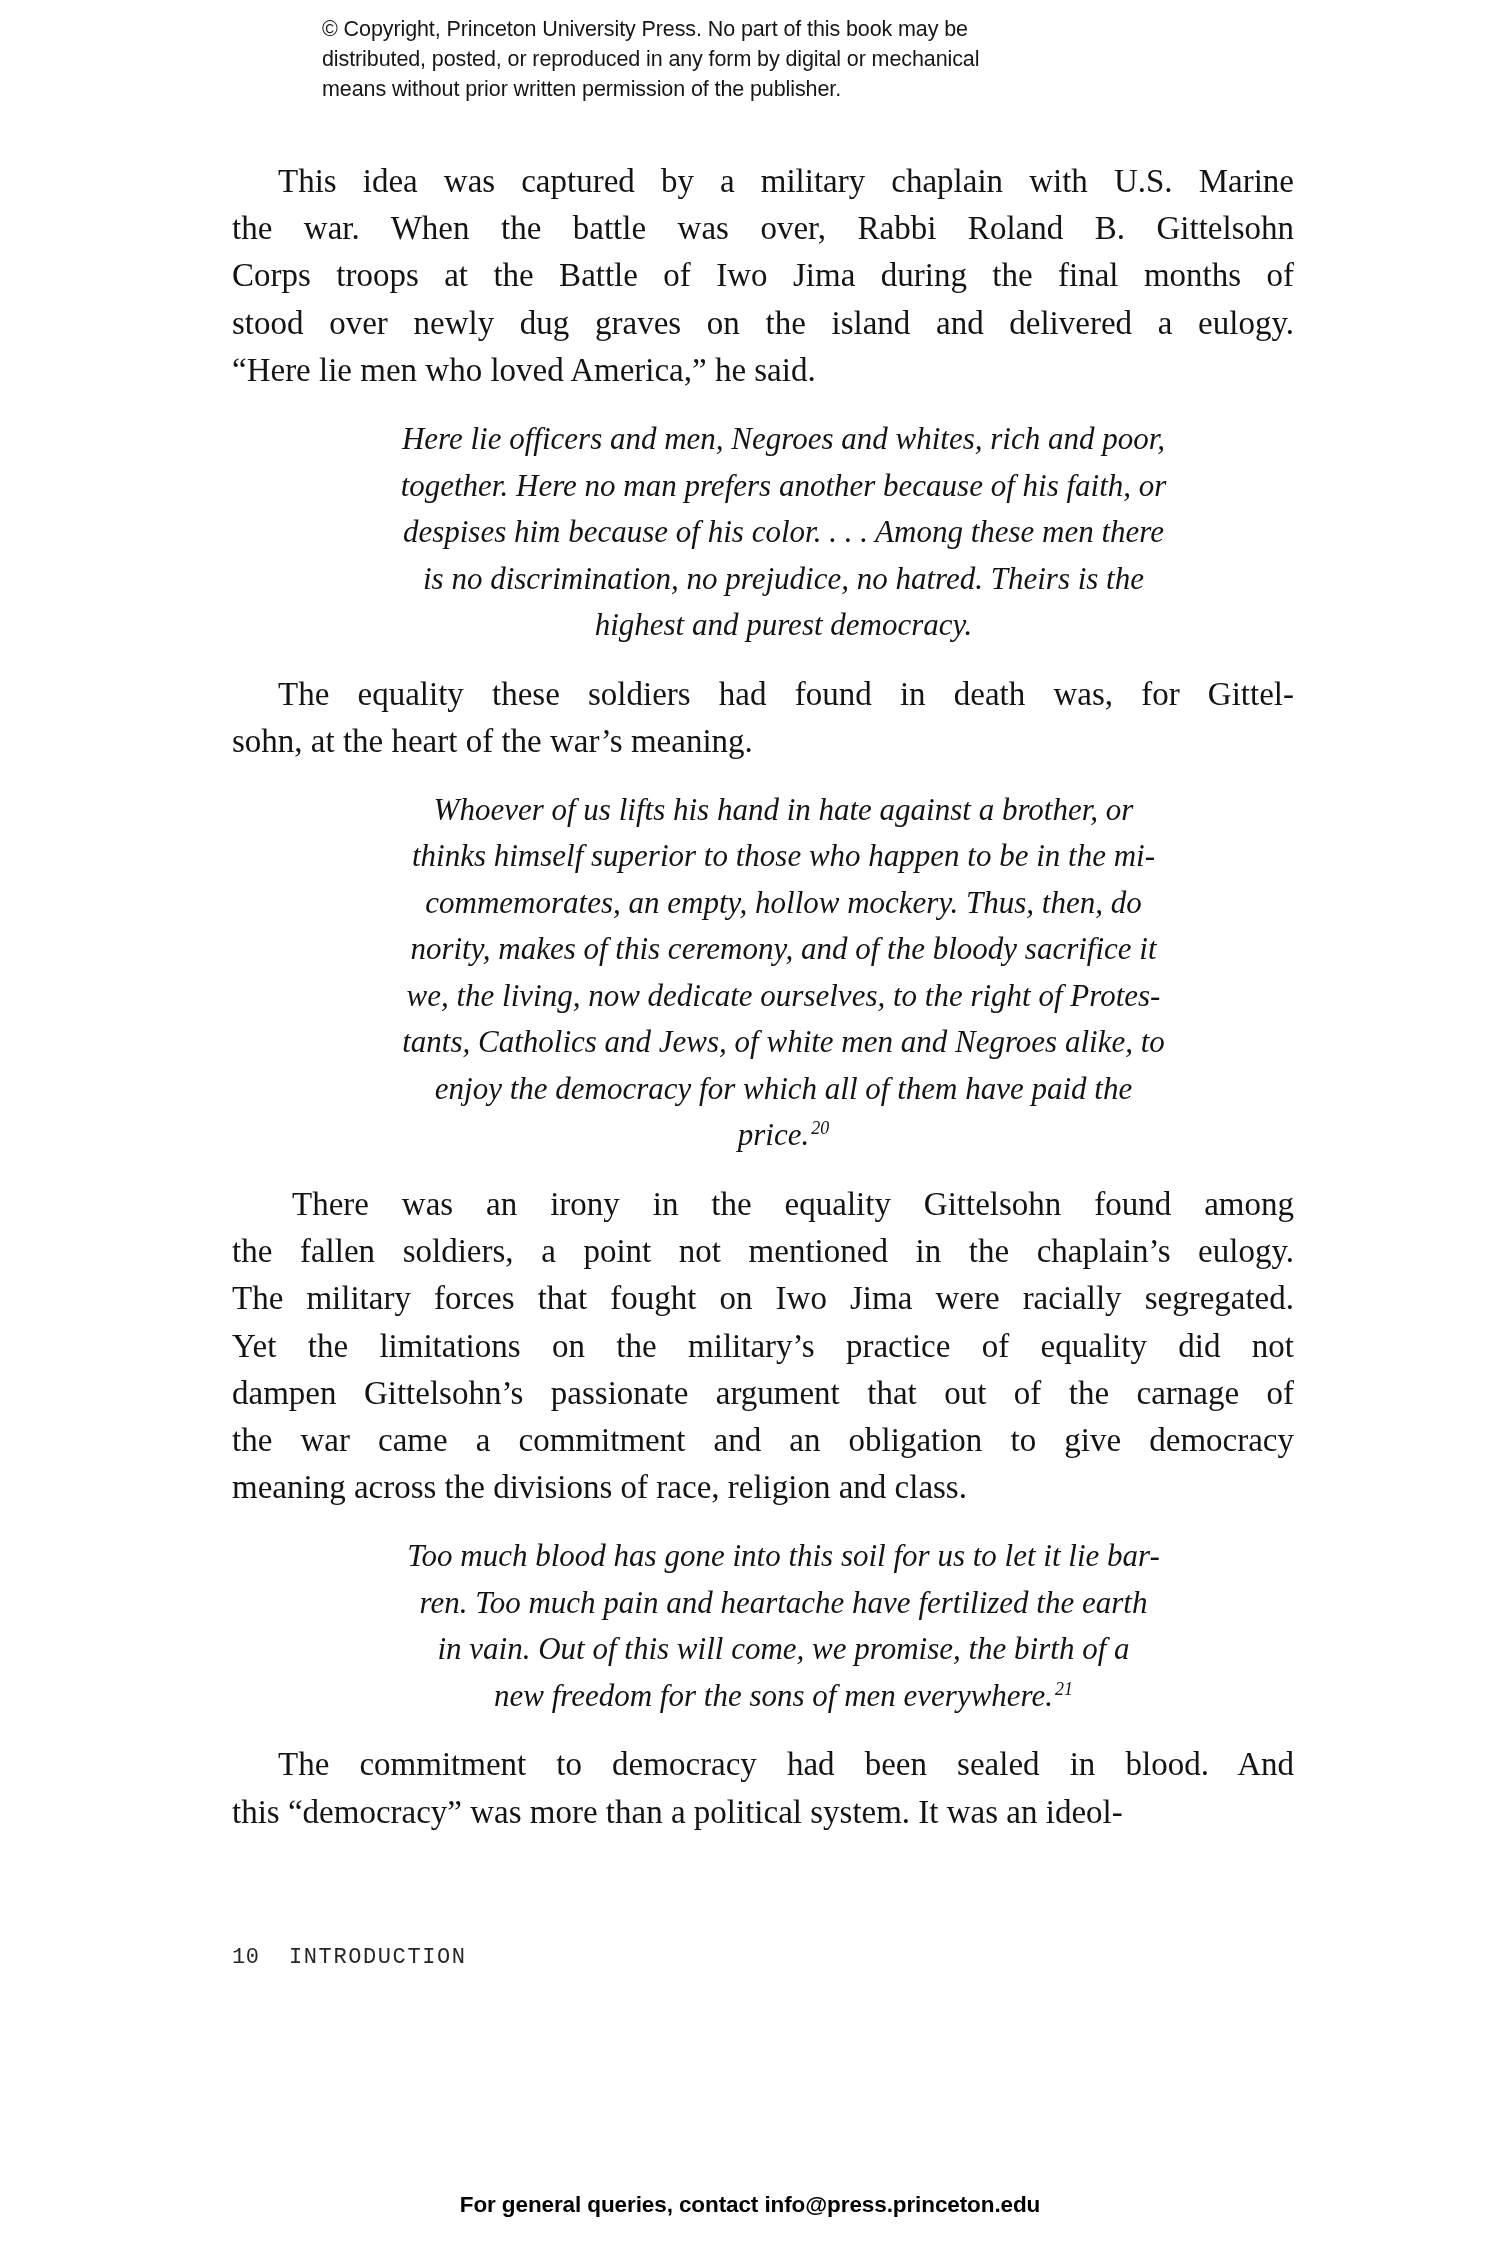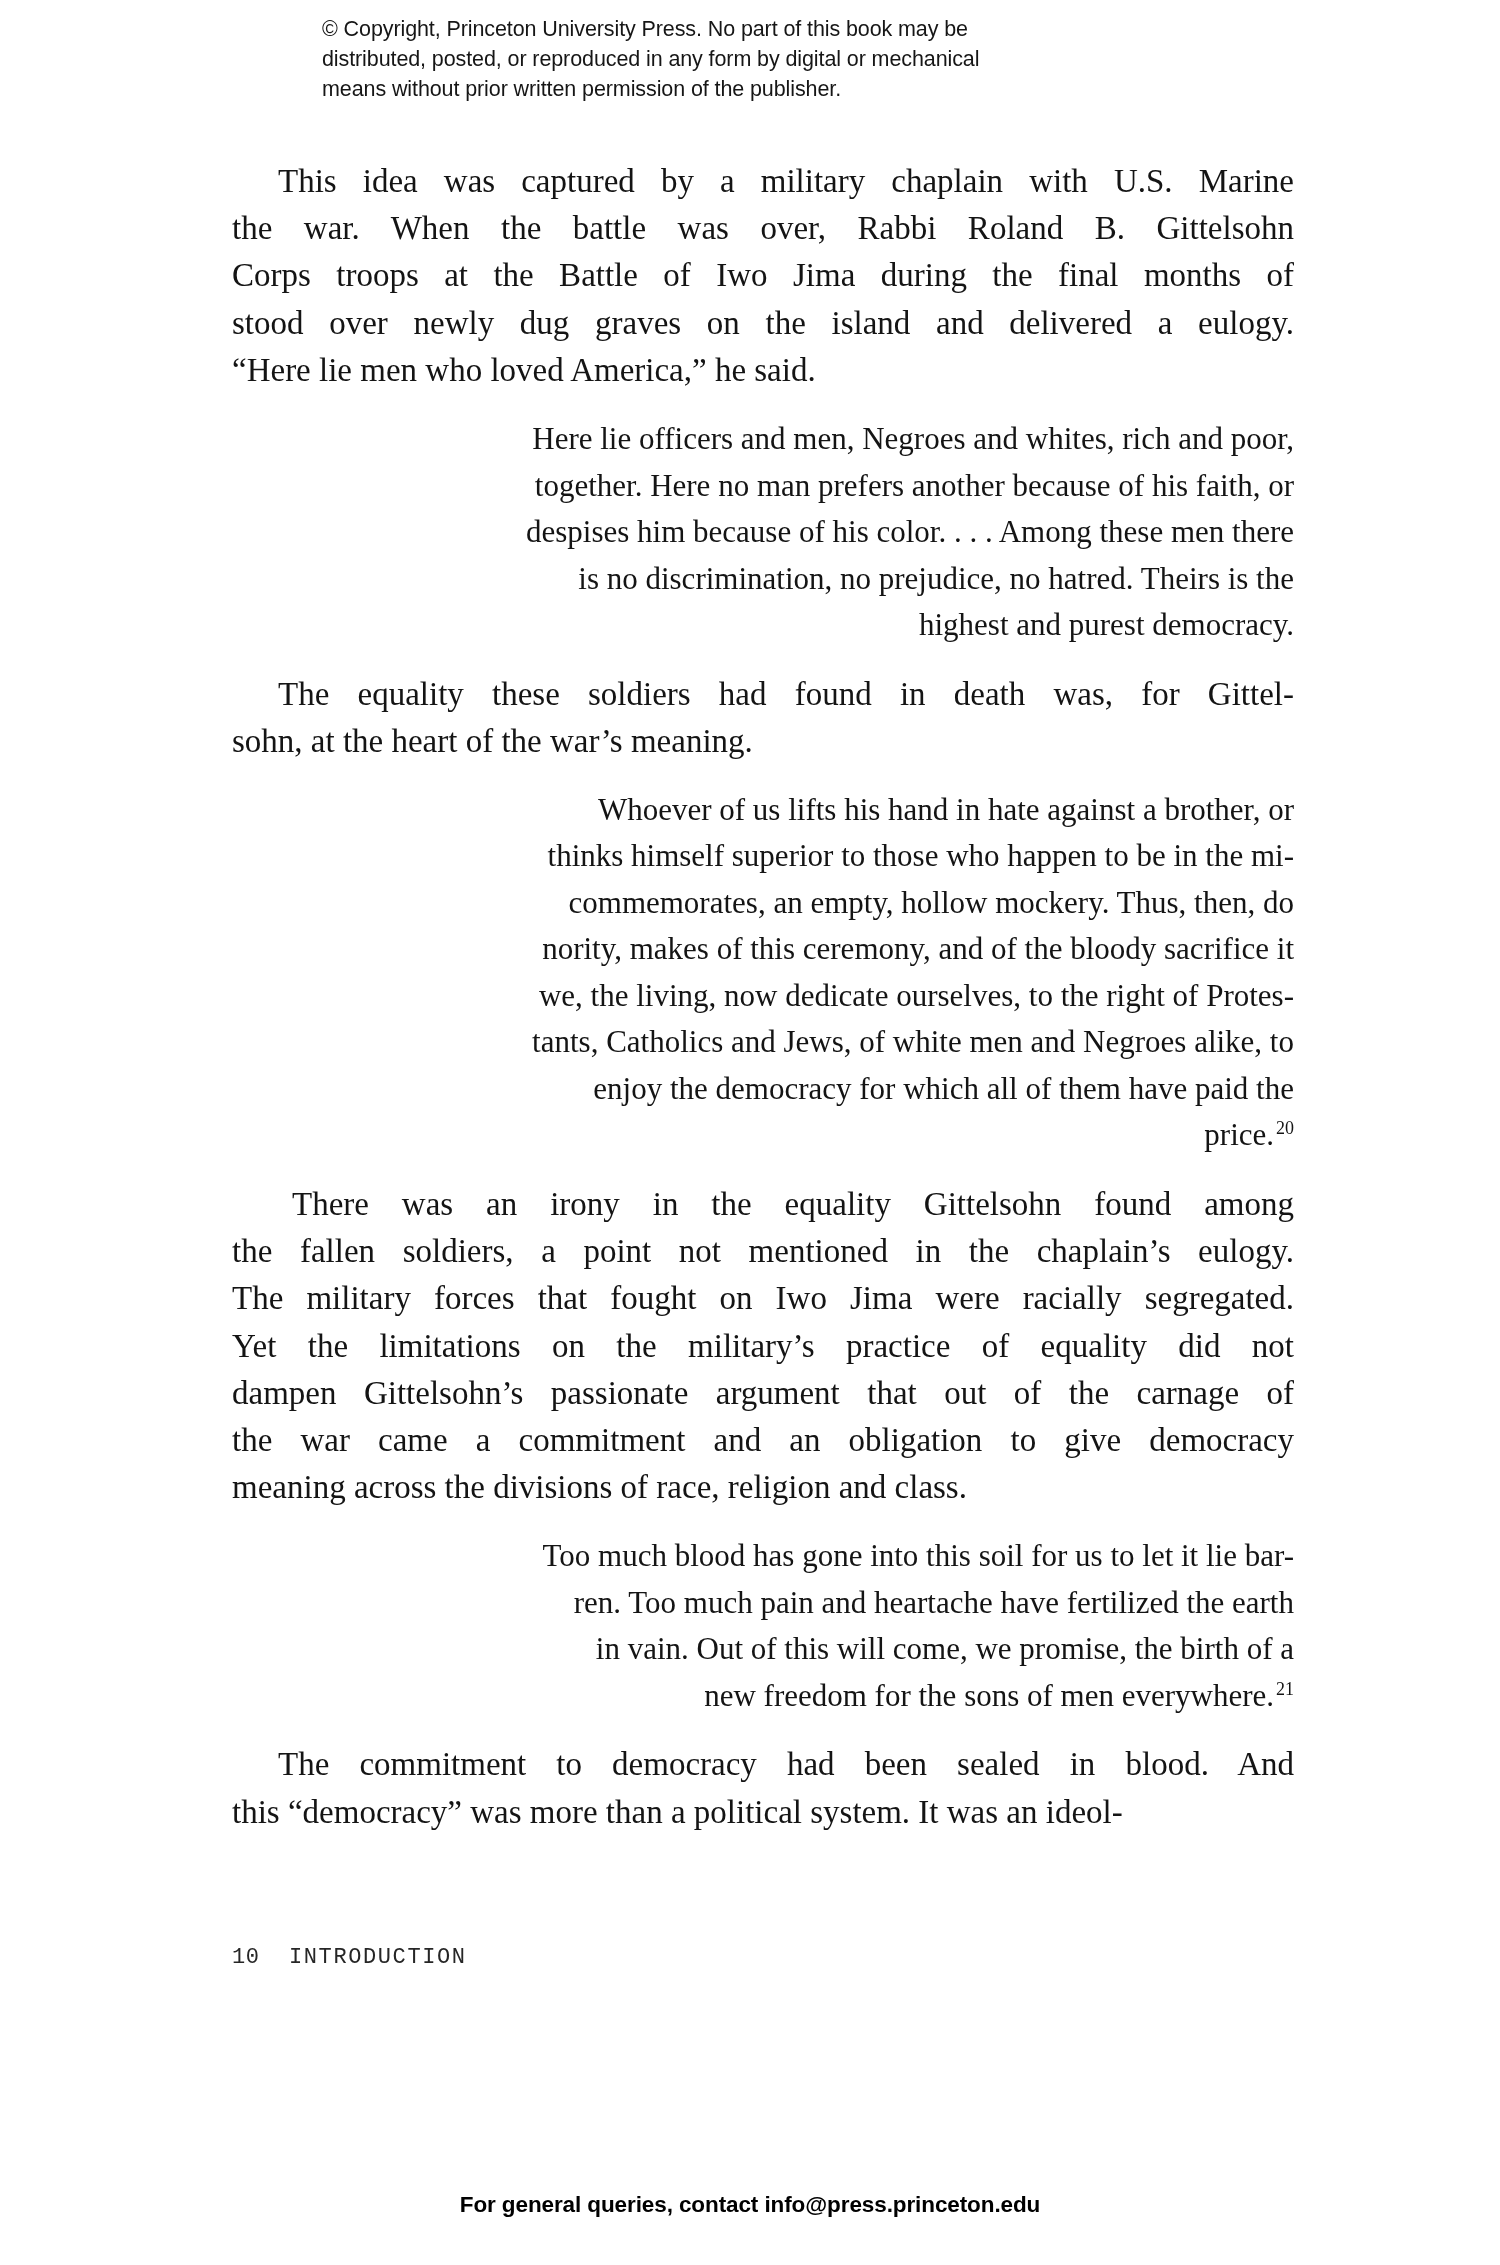--- a/index.html
+++ b/index.html
@@ -66,21 +66,22 @@
   .lead-indent-wide { display: inline-block; width: 60px; }
 
   
   .quote {
     font-family: "Liberation Serif", "DejaVu Serif", serif;
     font-size: 31px;
     line-height: 46.5px;
     color: #141414;
     margin: 0;
     padding-left: 41px;
-    text-align: right;
+    text-align: center;
+    font-style: italic;
   }
   .quote .ql {
     display: block;
     white-space: nowrap;
   }
 
   sup.fn {
     font-size: 0.58em;
     vertical-align: super;
     line-height: 0;

